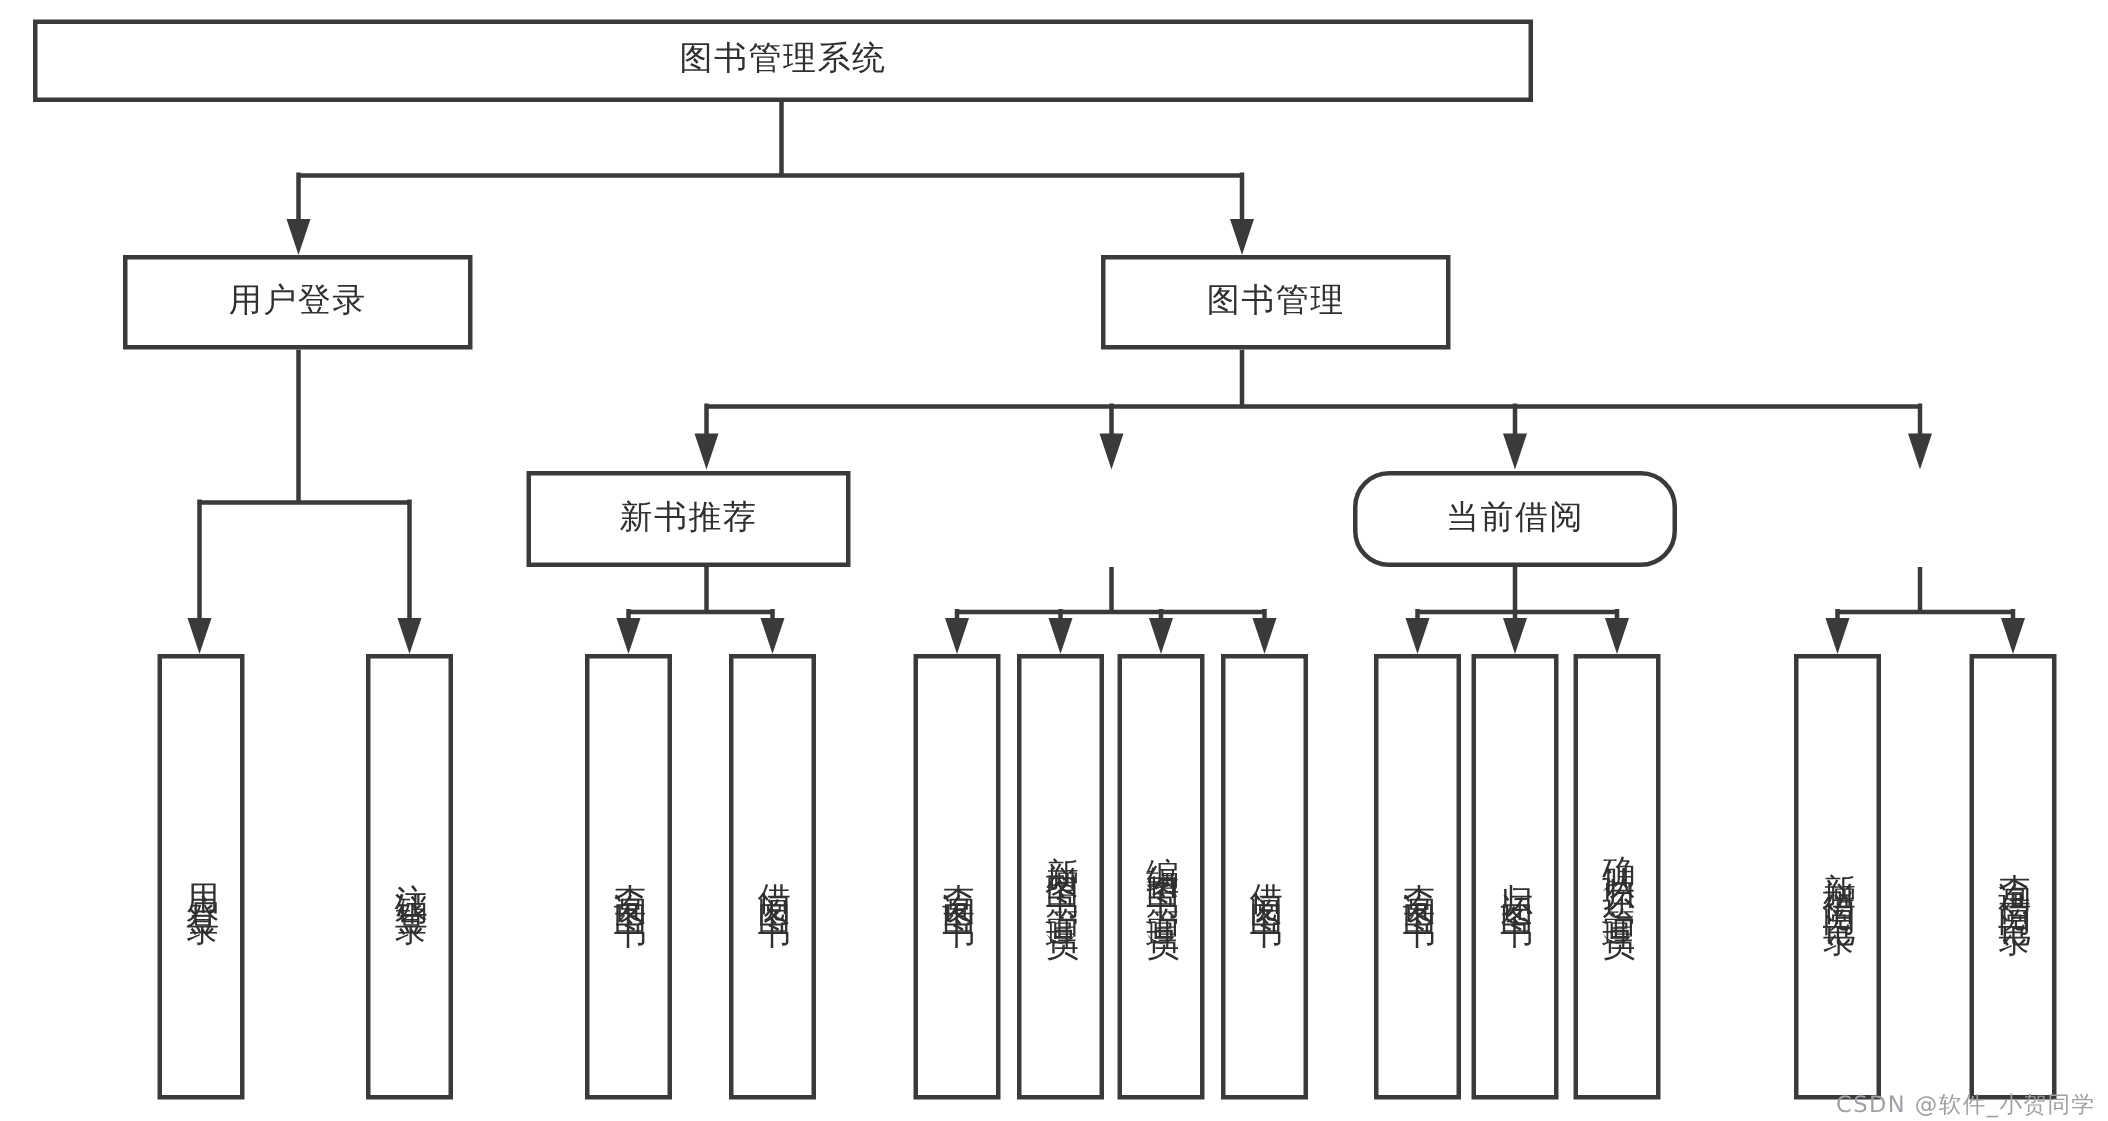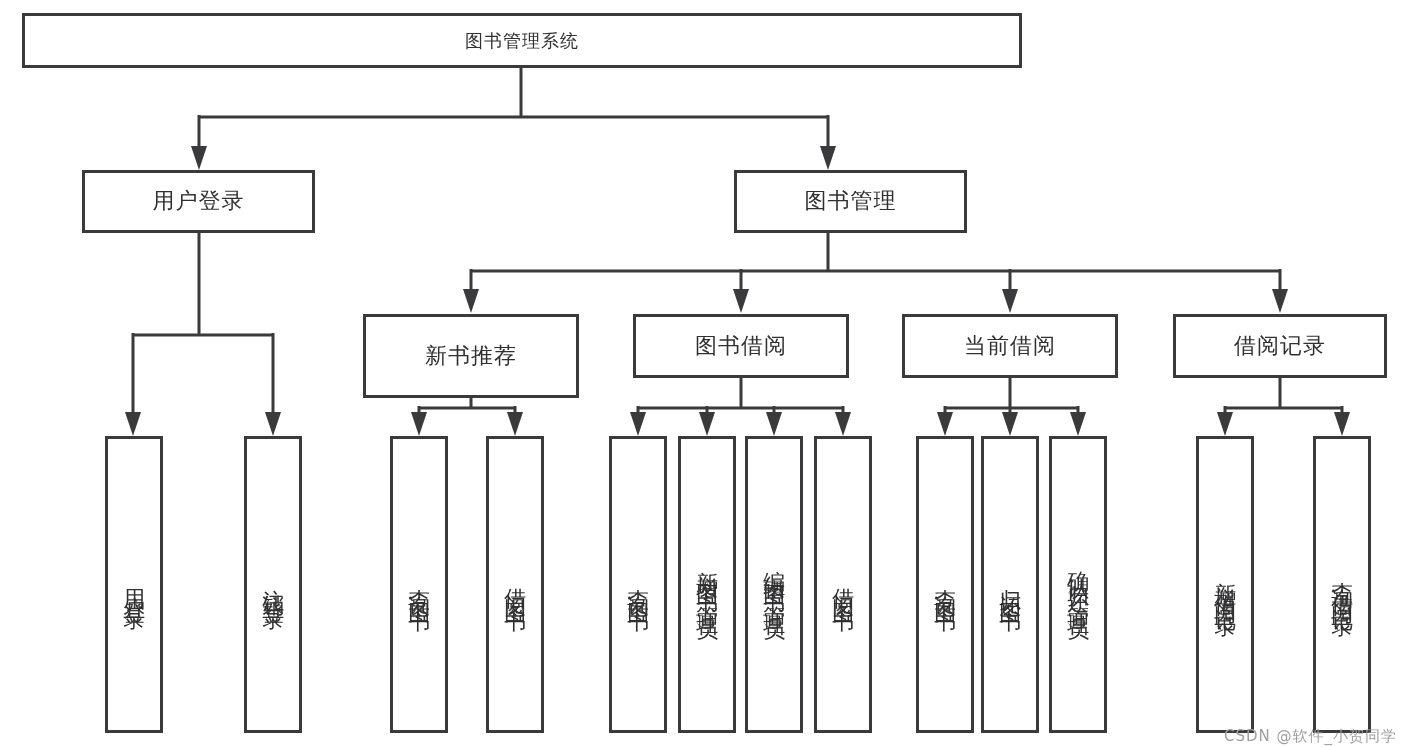--- a/index.html
+++ b/index.html
@@ -33,21 +33,21 @@
     border: 3px solid var(--line-color);
     display: flex;
     align-items: center;
     justify-content: center;
     text-align: center;
     font-size: 22px;
     letter-spacing: 1px;
     line-height: 1.2;
     white-space: nowrap;
   }
-  .node.root { font-size: 18px; }
+  .node.root { font-size: 22px; }
   .leaf {
     writing-mode: vertical-rl;
     text-orientation: mixed;
     letter-spacing: 7px;
     font-size: 22px;
     white-space: normal;
   }
   .watermark {
     position: absolute;
     right: 8px;
@@ -101,24 +101,22 @@
       <polygon points="1217,412 1233,412 1225,436"></polygon>
       <polygon points="1334,412 1350,412 1342,436"></polygon>
     </g>
   </svg>
 
   <div class="node root" style="left:22px; top:13px; width:1000px; height:55px;">图书管理系统</div>
 
   <div class="node" style="left:82px; top:170px; width:233px; height:63px;">用户登录</div>
   <div class="node" style="left:734px; top:170px; width:233px; height:63px;">图书管理</div>
 
-  <div class="node" style="left:363px; top:314px; width:216px; height:84px;">新书推荐</div>
-  <div class="node" style="left:633px; top:314px; width:216px; height:64px;">图书借阅</div>
-  <div class="node" style="left:902px; top:314px; width:216px; height:64px;">当前借阅</div>
-  <div class="node" style="left:1173px; top:314px; width:214px; height:64px;">借阅记录</div>
+  <div class="node" style="left:351px; top:314px; width:216px; height:64px;">新书推荐</div>
+  <div class="node" style="left:902px; top:314px; width:216px; height:64px;border-radius:24px;">当前借阅</div>
 
   <div class="node leaf" style="left:105px; top:436px; width:58px; height:297px;">用户登录</div>
   <div class="node leaf" style="left:244px; top:436px; width:58px; height:297px;">注销登录</div>
 
   <div class="node leaf" style="left:390px; top:436px; width:58px; height:297px;">查询图书</div>
   <div class="node leaf" style="left:486px; top:436px; width:58px; height:297px;">借阅图书</div>
 
   <div class="node leaf" style="left:609px; top:436px; width:58px; height:297px;">查询图书</div>
   <div class="node leaf" style="left:678px; top:436px; width:58px; height:297px;">新增图书（管理员）</div>
   <div class="node leaf" style="left:745px; top:436px; width:58px; height:297px;">编辑图书（管理员）</div>

